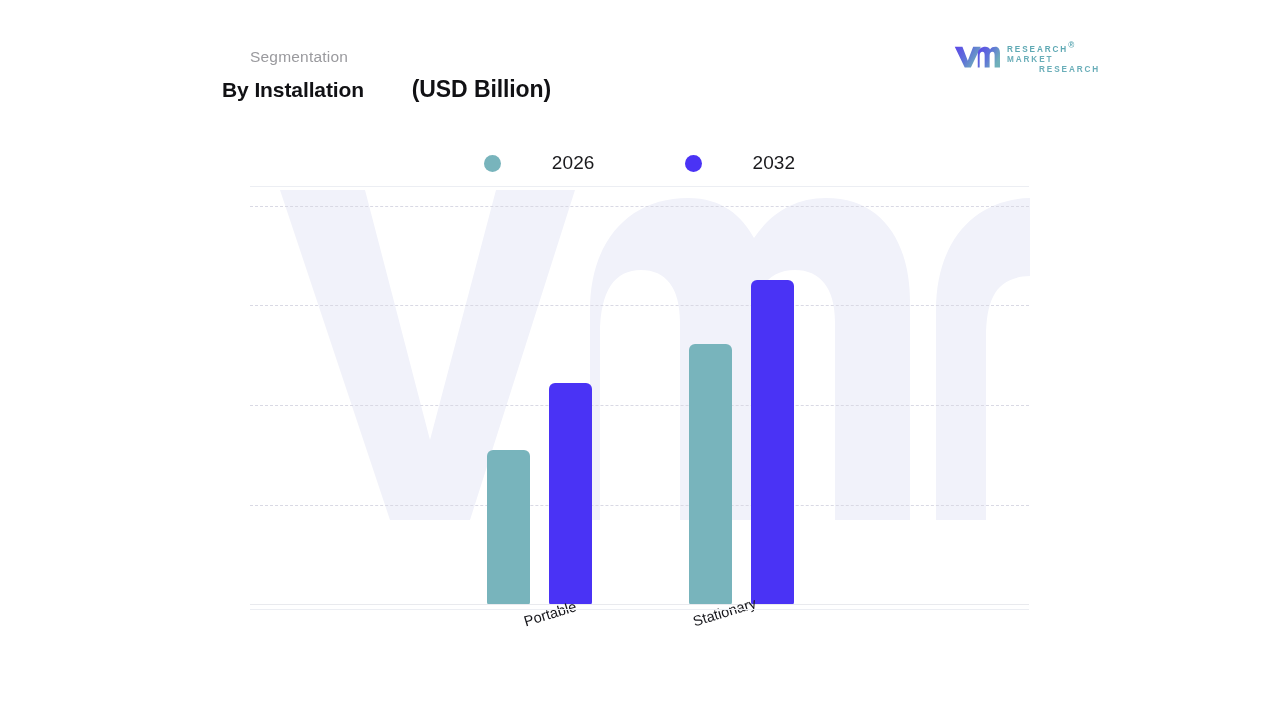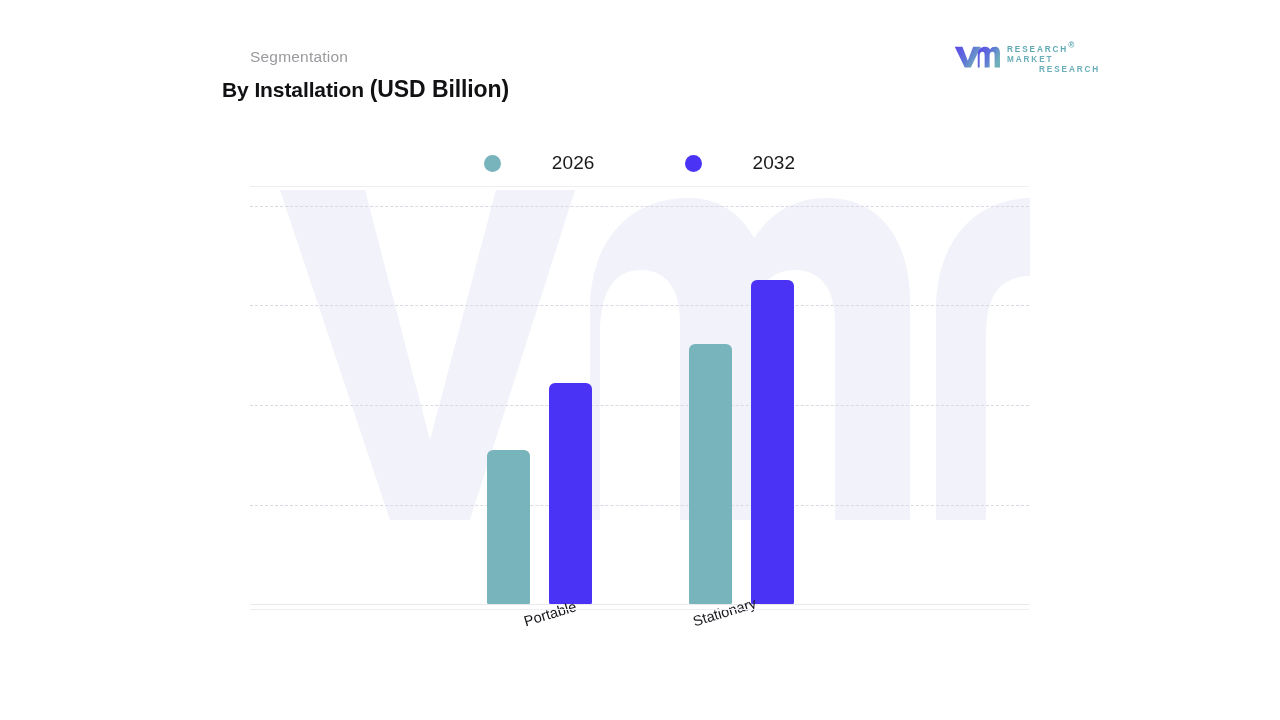--- a/index.html
+++ b/index.html
@@ -36,21 +36,21 @@
     top: 74px;
     width: 660px;
     font-size: 21px;
     font-weight: bold;
     color: #111114;
     line-height: 1.35;
     letter-spacing: -.1px;
   }
   .title .line1 { display: block; }
   .title .line2 { display: block; }
-  .title .unit { font-size: 23px; }
+  .title .unit { font-size: 23px; margin-left: 42px; }
 
   
   .logo {
     position: absolute;
     right: 186px;
     top: 38px;
     width: 140px;
     height: 40px;
     display: flex;
     align-items: center;

